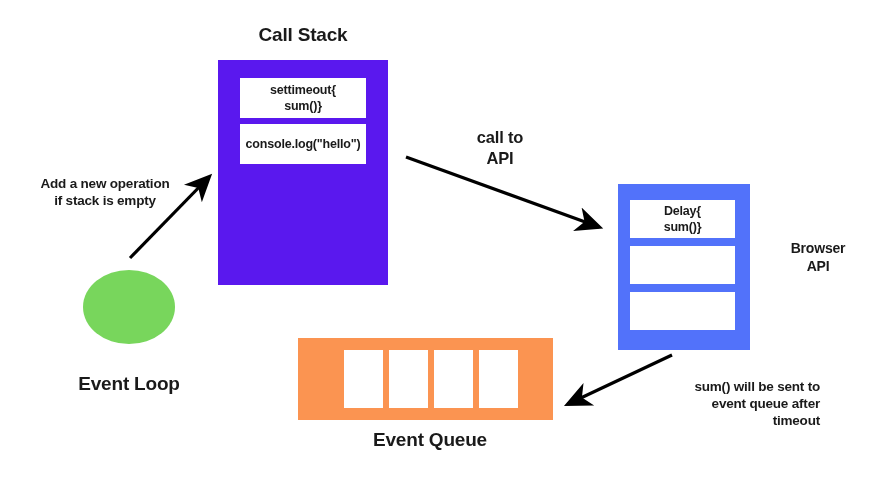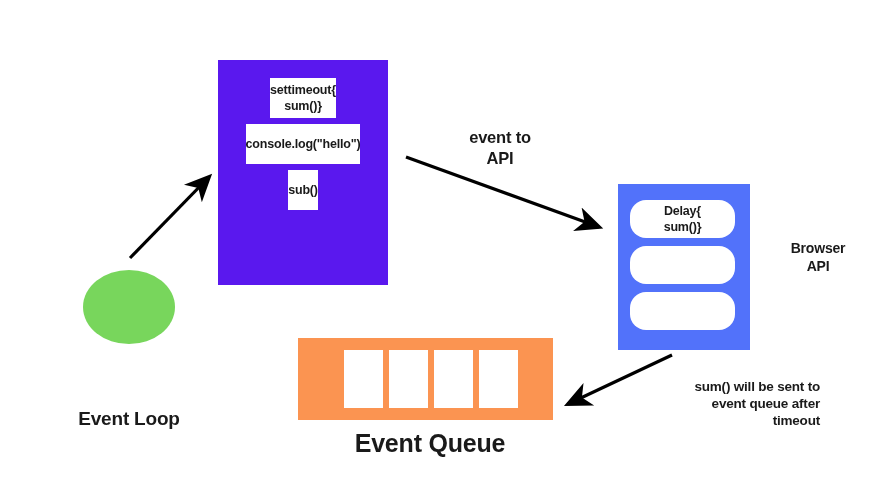--- a/index.html
+++ b/index.html
@@ -44,21 +44,20 @@
     background: #5A18EE;
   }
   .callstack-frames {
     position: absolute;
     left: 22px;
     top: 18px;
     width: 126px;
     display: flex;
     flex-direction: column;
     gap: 6px;
-    align-items: center;
   }
   .frame {
     background: #ffffff;
     color: #1a1a1a;
     font-size: 12.5px;
     font-weight: bold;
     text-align: center;
     line-height: 1.3;
     display: flex;
     align-items: center;
@@ -92,21 +91,20 @@
     font-size: 12.5px;
     font-weight: bold;
     text-align: center;
     line-height: 1.3;
     display: flex;
     align-items: center;
     justify-content: center;
     height: 38px;
     white-space: pre-line;
     letter-spacing: -0.2px;
-    border-radius: 16px;
   }
   .browserapi-title {
     left: 760px;
     top: 240px;
     width: 116px;
     font-size: 14px;
   }
 
   
   .eventqueue-box {
@@ -126,39 +124,38 @@
   }
   .cell {
     background: #ffffff;
     width: 39px;
     height: 58px;
   }
   .eventqueue-title {
     left: 345px;
     top: 428px;
     width: 170px;
-    font-size: 25px;
+    font-size: 19px;
   }
 
   
   .eventloop-circle {
     position: absolute;
     left: 83px;
     top: 270px;
     width: 92px;
     height: 74px;
     border-radius: 50%;
     background: #78D65C;
   }
   .eventloop-title {
     left: 44px;
     top: 372px;
     width: 170px;
     font-size: 19px;
-    margin-top: 35px;
   }
 
   
   .ann-addop {
     left: 25px;
     top: 176px;
     width: 160px;
     font-size: 13.5px;
   }
   .ann-callapi {
@@ -193,27 +190,27 @@
     <defs>
       <marker id="ah" markerWidth="9" markerHeight="9" refX="7.2" refY="4.5" orient="auto" markerUnits="strokeWidth">
         <path d="M0,0.6 L8.6,4.5 L0,8.4 L2.4,4.5 Z" fill="#000000"></path>
       </marker>
     </defs>
     <line x1="130" y1="258" x2="209" y2="177" stroke="#000000" stroke-width="3.2" marker-end="url(#ah)"></line>
     <line x1="406" y1="157" x2="599" y2="227" stroke="#000000" stroke-width="3.2" marker-end="url(#ah)"></line>
     <line x1="672" y1="355" x2="568" y2="404" stroke="#000000" stroke-width="3.2" marker-end="url(#ah)"></line>
   </svg>
 
+  <div class="label callstack-title">Call Stack</div>
 
   <div class="callstack-box">
     <div class="callstack-frames">
       <div class="frame">settimeout{
 sum()}</div>
       <div class="frame">console.log("hello")</div>
-      <div class="frame">sub()</div>
     </div>
   </div>
 
   <div class="browserapi-box">
     <div class="browserapi-slots">
       <div class="slot">Delay{
 sum()}</div>
       <div class="slot"></div>
       <div class="slot"></div>
     </div>
@@ -229,21 +226,23 @@
       <div class="cell"></div>
       <div class="cell"></div>
     </div>
   </div>
 
   <div class="label eventqueue-title">Event Queue</div>
 
   <div class="eventloop-circle"></div>
   <div class="label eventloop-title">Event Loop</div>
 
-
-  <div class="label ann-callapi">event to
+  <div class="label ann-addop">Add a new operation
+if stack is empty</div>
+
+  <div class="label ann-callapi">call to
 API</div>
 
   <div class="label ann-timeout">sum() will be sent to
 event queue after
 timeout</div>
 
 </div>
 
 </body></html>

